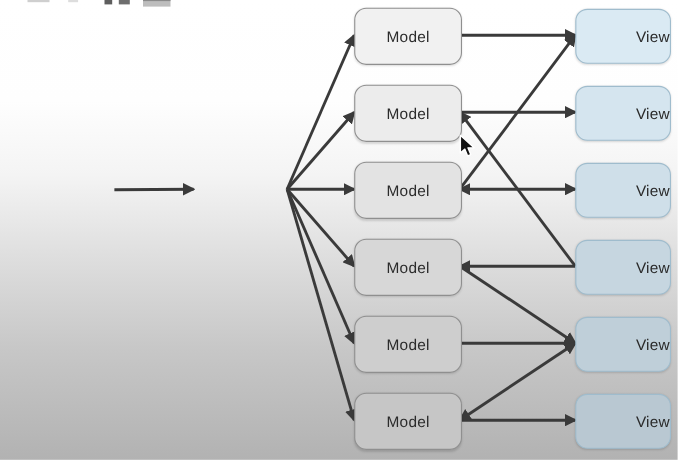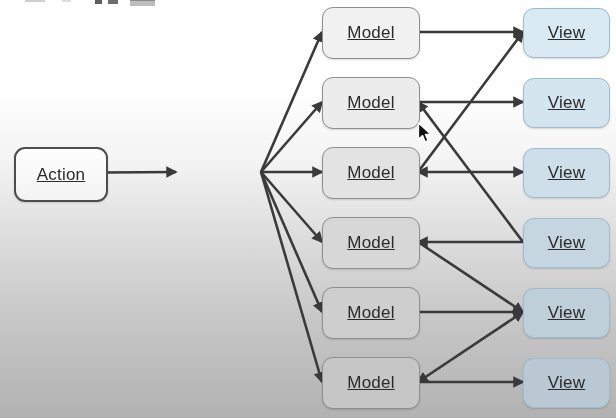--- a/index.html
+++ b/index.html
@@ -4,31 +4,30 @@
 <style>
   html,body{margin:0;padding:0;}
   .stage{
     position:relative;width:616px;height:418px;overflow:hidden;
     background:linear-gradient(180deg,#ffffff 0%,#fefefe 22%,#f4f4f4 38%,#dedede 56%,#c7c7c7 76%,#b2b2b2 100%);
     font-family:"Liberation Sans","DejaVu Sans",sans-serif;
   }
   .edges{position:absolute;left:0;top:0;z-index:1;}
   .node{
     position:absolute;z-index:2;display:flex;align-items:center;justify-content:center;
-    border-radius:11px;font-size:17px;letter-spacing:.2px;color:#2b2b2b;
+    border-radius:11px;font-size:14px;letter-spacing:.2px;color:#2b2b2b;
     box-shadow:0 1px 2px rgba(0,0,0,.14);
-    text-decoration:underline;
   }
   .node span{pointer-events:none;}
   .action-box{left:14px;top:147px;width:90px;height:51px;border:2px solid #4d4d4d;
     background:linear-gradient(180deg,#fefefe,#f3f3f3);}
   .controller-box{left:176px;top:146px;width:85px;height:52px;border:1.5px solid #e5c2a9;
     background:linear-gradient(180deg,#fae8da,#f6ddca);}
   .model-box{left:322px;width:96px;height:50px;border:1.5px solid #8f8f8f;}
-  .view-box{left:523px;width:85px;height:48px;border:1.5px solid #9fbccd;}
+  .view-box{left:523px;width:85px;height:48px;border:1.5px solid #9fbccd;justify-content:flex-end;}
   .frag{position:absolute;top:0;z-index:2;}
   .cursor{position:absolute;z-index:5;}
 </style>
 </head>
 <body>
 
 <div class="stage">
 
   <div class="frag" style="left:25px;width:20px;height:2px;background:#cfcfcf;"></div>
   <div class="frag" style="left:62px;width:9px;height:2px;background:#dddddd;"></div>
@@ -56,23 +55,20 @@
         <line x1="523" y1="242" x2="418" y2="242" stroke="#3a3a3a" marker-end="url(#ah)"></line>
         <line x1="418" y1="312" x2="523" y2="312" stroke="#3a3a3a" marker-end="url(#ah)"></line>
         <line x1="418" y1="382" x2="523" y2="382" stroke="#3a3a3a" marker-end="url(#ah)"></line>
         <line x1="418" y1="172" x2="523" y2="32" stroke="#3a3a3a" marker-end="url(#ah)"></line>
         <line x1="523" y1="242" x2="418" y2="102" stroke="#3a3a3a" marker-end="url(#ah)"></line>
         <line x1="418" y1="242" x2="523" y2="312" stroke="#3a3a3a" marker-end="url(#ah)"></line>
         <line x1="418" y1="382" x2="523" y2="312" stroke="#3a3a3a" marker-end="url(#ah)" marker-start="url(#ah)"></line>
       </g>
   </svg>
 
-  <div class="node action-box" id="n-action">
-    <span>Action</span>
-  </div>
 
 
   <div class="node model-box" id="n-model1" style="top: 7px; background: rgb(241, 241, 241); border-color: rgb(143, 143, 143);">
     <span>Model</span>
     </div>
   <div class="node model-box" id="n-model2" style="top: 77px; background: rgb(236, 236, 236); border-color: rgb(143, 143, 143);">
     <span>Model</span>
     </div>
   <div class="node model-box" id="n-model3" style="top: 147px; background: rgb(227, 227, 227); border-color: rgb(143, 143, 143);">
     <span>Model</span>

